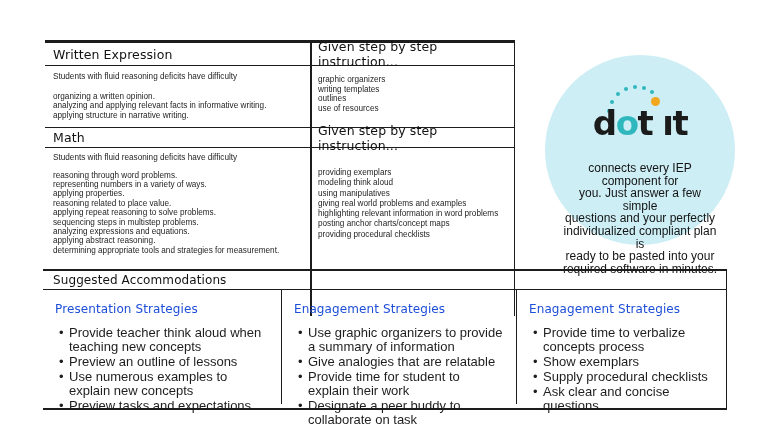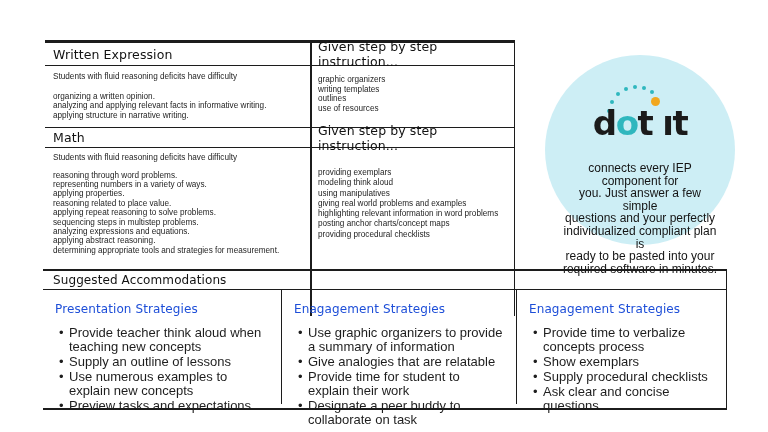--- a/index.html
+++ b/index.html
@@ -155,21 +155,21 @@
   </div>
 
   <section class="bottom-box">
     <div class="sa-title">Suggested Accommodations</div>
     <div class="sa-cols">
 
       <div class="sa-col c1">
         <h3>Presentation Strategies</h3>
         <ul class="bullets">
             <li>Provide teacher think aloud when teaching new concepts</li>
-            <li>Supply an outline of lessons</li>
+            <li>Preview an outline of lessons</li>
             <li>Use numerous examples to explain new concepts</li>
             <li>Preview tasks and expectations</li>
           </ul>
       </div>
 
       <div class="sa-col c2">
         <h3>Enagagement Strategies</h3>
         <ul class="bullets">
             <li>Use graphic organizers to provide a summary of information</li>
             <li>Give analogies that are relatable</li>

